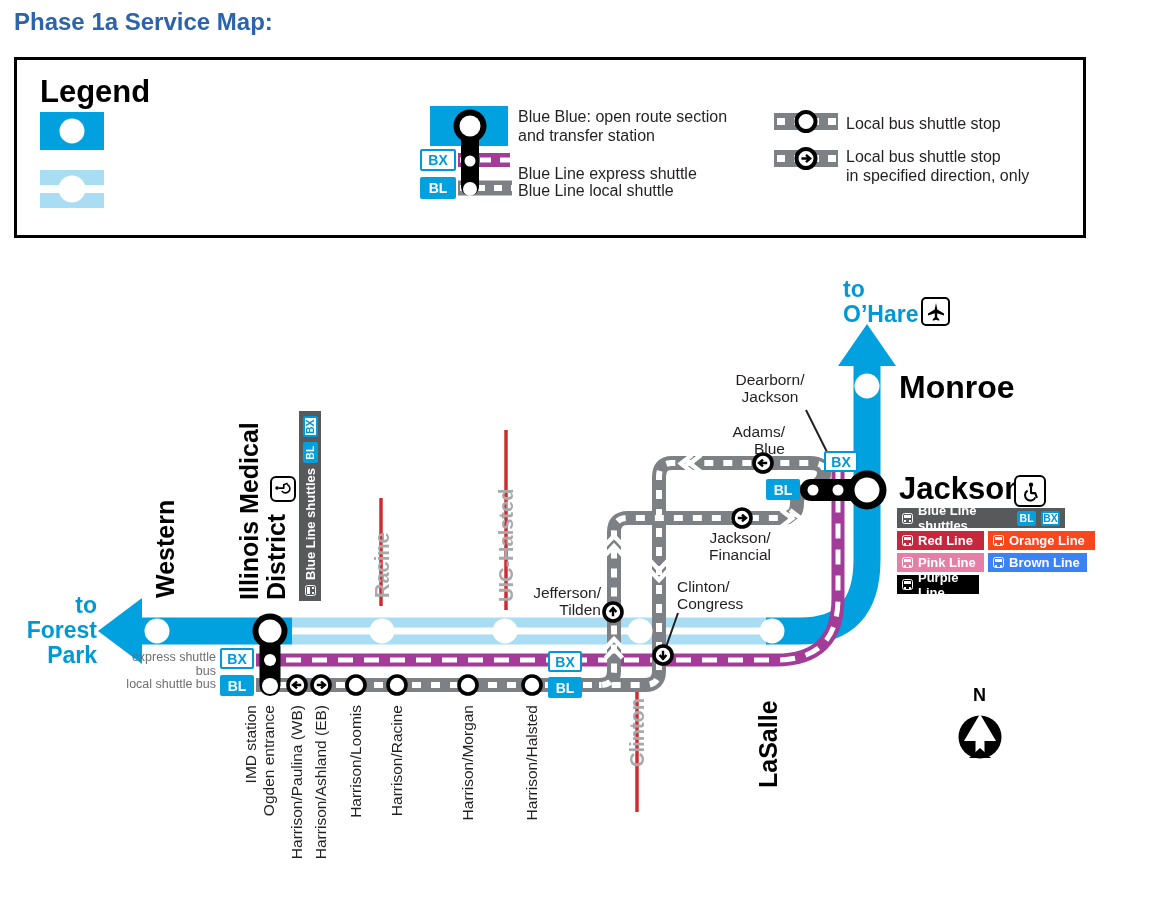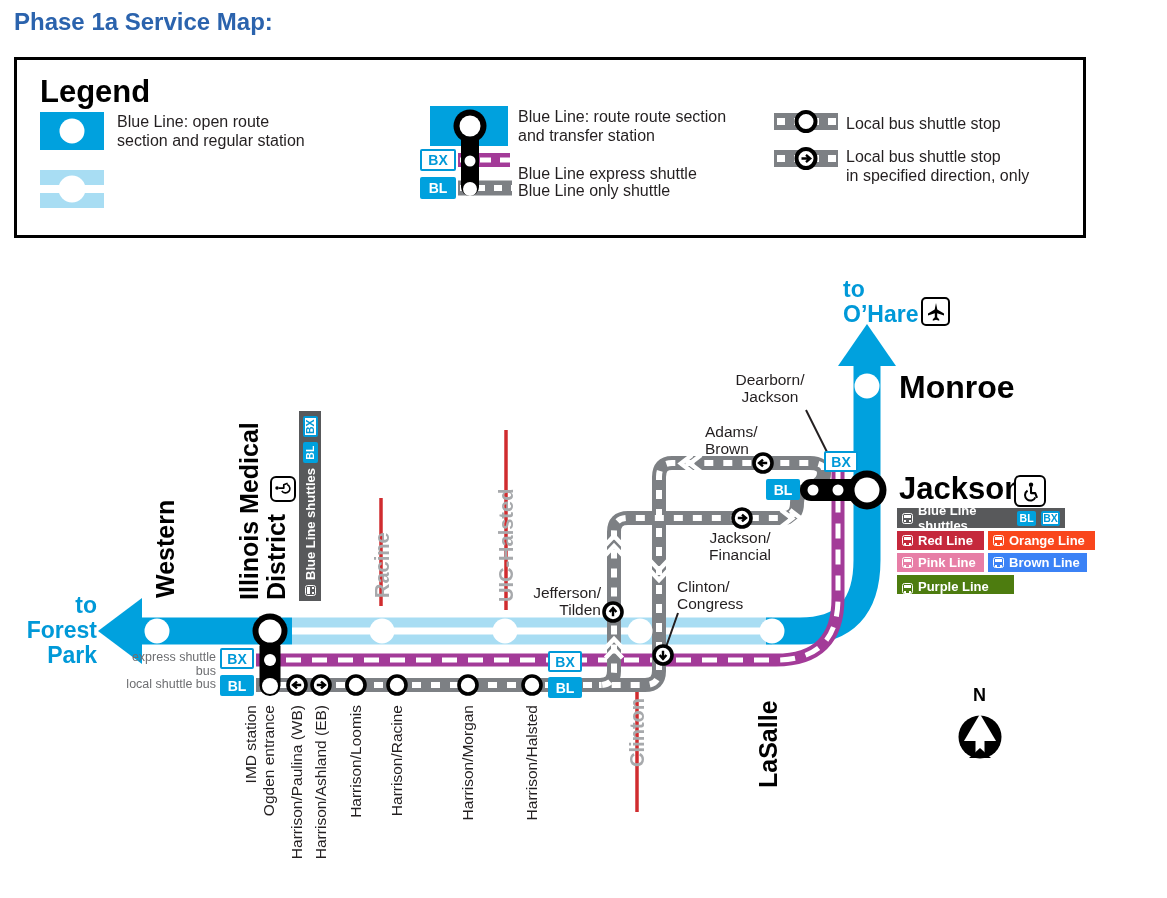--- a/index.html
+++ b/index.html
@@ -184,32 +184,28 @@
     <polygon points="980,714 964,741 996,741" fill="#fff"></polygon>
     <rect x="975.5" y="735" width="9" height="22" fill="#fff"></rect>
     <polygon points="980,748 969,758 991,758" fill="#000"></polygon>
   </g>
 </svg>
 
 <div class="abs page-title" style="left:14px; top:8px;">Phase 1a Service Map:</div>
 
 <div class="abs legend-box"></div>
 <div class="abs legend-heading" style="left:40px; top:74px;">Legend</div>
-<div class="abs ltext" style="left:117px; top:112px;">
-  <span style="display:block">Blue Line: open route</span>
-  <span style="display:block">section and regular station</span>
-</div>
 <div class="abs ltext" style="left:518px; top:107px;">
-  <span style="display:block">Blue Line: route route section</span>
+  <span style="display:block">Blue Blue: open route section</span>
   <span style="display:block">and transfer station</span>
 </div>
 <div class="abs badge bx" style="left:420px; top:149px;">BX</div>
 <div class="abs ltext" style="left:518px; top:164px;">Blue Line express shuttle</div>
 <div class="abs badge bl" style="left:420px; top:177px;">BL</div>
-<div class="abs ltext" style="left:518px; top:181px;">Blue Line only shuttle</div>
+<div class="abs ltext" style="left:518px; top:181px;">Blue Line local shuttle</div>
 <div class="abs ltext" style="left:846px; top:114px;">Local bus shuttle stop</div>
 <div class="abs ltext" style="left:846px; top:147px;">
   <span style="display:block">Local bus shuttle stop</span>
   <span style="display:block">in specified direction, only</span>
 </div>
 
 <div class="abs blue-dest" style="left:843px; top:277px;">
   <span style="display:block">to</span>
   <span style="display:block">O’Hare</span>
 </div>
@@ -279,23 +275,23 @@
 <div class="vlabel stop-label" style="left:312px; top:905px;">Harrison/Ashland (EB)</div>
 <div class="vlabel stop-label" style="left:347px; top:905px;">Harrison/Loomis</div>
 <div class="vlabel stop-label" style="left:388px; top:905px;">Harrison/Racine</div>
 <div class="vlabel stop-label" style="left:459px; top:905px;">Harrison/Morgan</div>
 <div class="vlabel stop-label" style="left:523px; top:905px;">Harrison/Halsted</div>
 
 <div class="abs map-label" style="left:725px; top:371px; width:90px; text-align:center;">
   <span style="display:block">Dearborn/</span>
   <span style="display:block">Jackson</span>
 </div>
-<div class="abs map-label" style="left:705px; top:423px; width:80px; text-align:left;">
+<div class="abs map-label" style="left:705px; top:423px; width:80px; text-align:right;">
   <span style="display:block">Adams/</span>
-  <span style="display:block">Brown</span>
+  <span style="display:block">Blue</span>
 </div>
 <div class="abs map-label" style="left:698px; top:529px; width:84px; text-align:center;">
   <span style="display:block">Jackson/</span>
   <span style="display:block">Financial</span>
 </div>
 <div class="abs map-label" style="left:521px; top:584px; width:80px; text-align:right;">
   <span style="display:block">Jefferson/</span>
   <span style="display:block">Tilden</span>
 </div>
 <div class="abs map-label" style="left:677px; top:578px;">
@@ -318,20 +314,20 @@
   <span>Orange Line</span>
 </div>
 <div class="chip" style="left:897px; top:553px; width:87px; background:#E77EA6;">
   <span class="ticon"></span>
   <span>Pink Line</span>
 </div>
 <div class="chip" style="left:988px; top:553px; width:99px; background:#3b82f6;">
   <span class="ticon"></span>
   <span>Brown Line</span>
 </div>
-<div class="chip" style="left:897px; top:575px; width:117px; background:#4d7c0f;align-items:flex-end;">
+<div class="chip" style="left:897px; top:575px; width:82px; background:#000000;">
   <span class="ticon"></span>
   <span>Purple Line</span>
 </div>
 
 <div class="abs compass-n" style="left:973px; top:685px;">N</div>
 
 </div>
 
 </body></html>

